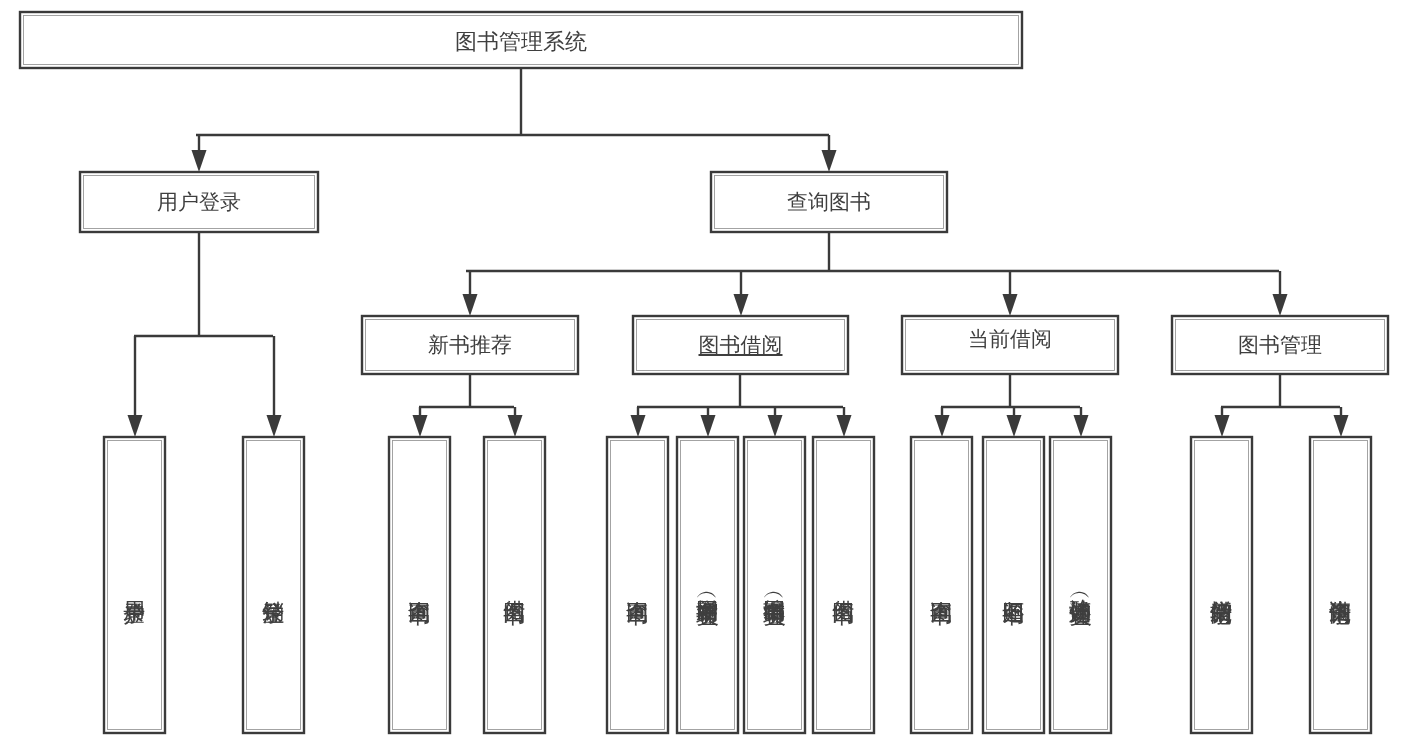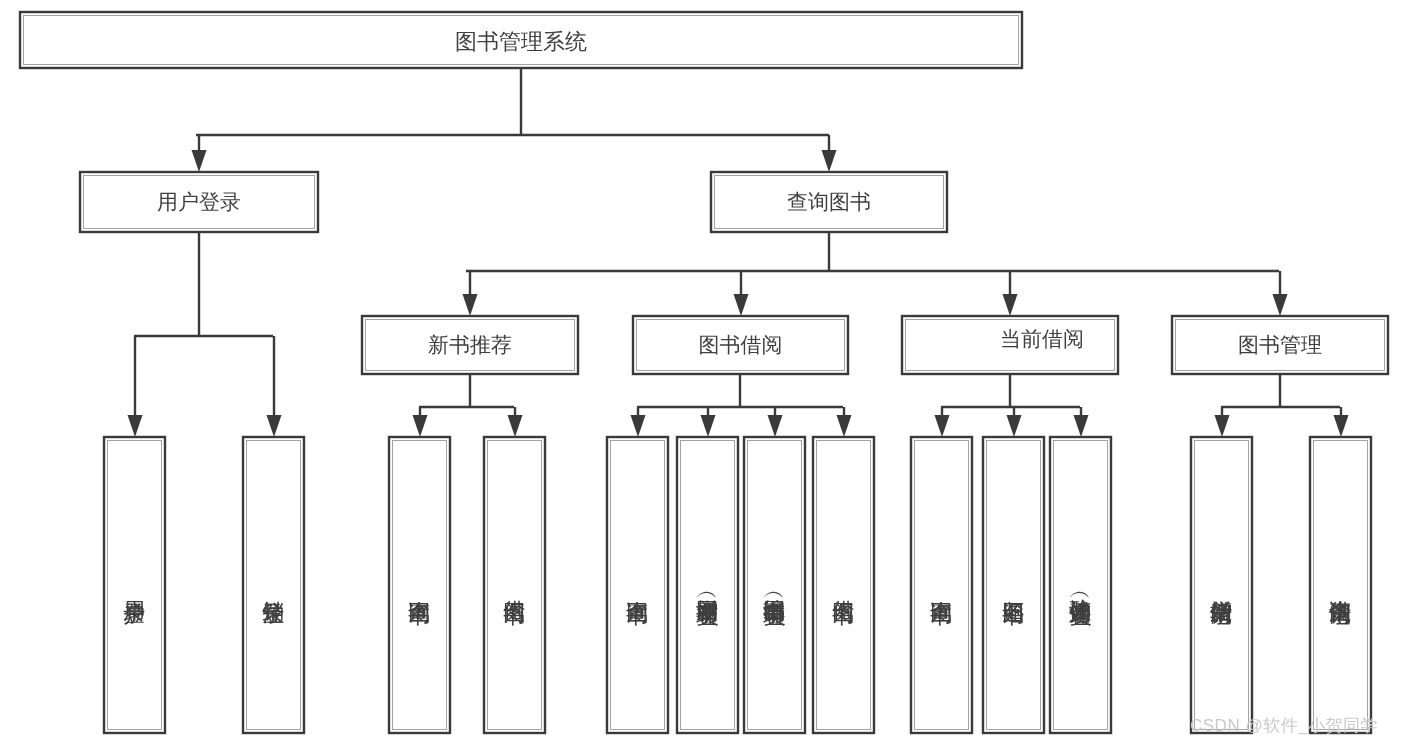--- a/index.html
+++ b/index.html
@@ -212,32 +212,31 @@
           <rect x="1313.5" y="440.5" width="54" height="289" class="node-rect-inner"></rect>
         </g>
       </g>
   </svg>
 
   <div id="labels-layer">
       <div class="node-label" style="left: 20px; top: 12px; width: 1002px; height: 59px; font-size: 22px;">图书管理系统</div>
       <div class="node-label" style="left: 80px; top: 172px; width: 238px; height: 60px; font-size: 21px;">用户登录</div>
       <div class="node-label" style="left: 711px; top: 172px; width: 236px; height: 60px; font-size: 21px;">查询图书</div>
       <div class="node-label" style="left: 362px; top: 316px; width: 216px; height: 58px; font-size: 21px;">新书推荐</div>
-      <div class="node-label" style="left: 633px; top: 316px; width: 215px; height: 58px; font-size: 21px;">图书借阅</div>
-      <div class="node-label" style="left: 902px; top: 316px; width: 216px; height: 46px; font-size: 21px; margin-left: 32px;">当前借阅</div>
+      <div class="node-label" style="left: 633px; top: 316px; width: 215px; height: 58px; font-size: 21px; text-decoration: underline;">图书借阅</div>
+      <div class="node-label" style="left: 902px; top: 316px; width: 216px; height: 46px; font-size: 21px;">当前借阅</div>
       <div class="node-label" style="left: 1172px; top: 316px; width: 216px; height: 58px; font-size: 21px;">图书管理</div>
       <div class="node-label vertical" style="left: 104px; top: 437px; width: 61px; height: 296px; font-size: 22px; padding: 6px 0px; box-sizing: border-box;">用户登录</div>
       <div class="node-label vertical" style="left: 243px; top: 437px; width: 61px; height: 296px; font-size: 22px; padding: 6px 0px; box-sizing: border-box;">注销登录</div>
       <div class="node-label vertical" style="left: 389px; top: 437px; width: 61px; height: 296px; font-size: 22px; padding: 6px 0px; box-sizing: border-box;">查询图书</div>
       <div class="node-label vertical" style="left: 484px; top: 437px; width: 61px; height: 296px; font-size: 22px; padding: 6px 0px; box-sizing: border-box;">借阅图书</div>
       <div class="node-label vertical" style="left: 607px; top: 437px; width: 61px; height: 296px; font-size: 22px; padding: 6px 0px; box-sizing: border-box;">查询图书</div>
       <div class="node-label vertical" style="left: 677px; top: 437px; width: 61px; height: 296px; font-size: 22px; padding: 6px 0px; box-sizing: border-box;">新增图书（管理员）</div>
       <div class="node-label vertical" style="left: 744px; top: 437px; width: 61px; height: 296px; font-size: 22px; padding: 6px 0px; box-sizing: border-box;">编辑图书（管理员）</div>
       <div class="node-label vertical" style="left: 813px; top: 437px; width: 61px; height: 296px; font-size: 22px; padding: 6px 0px; box-sizing: border-box;">借阅图书</div>
       <div class="node-label vertical" style="left: 911px; top: 437px; width: 61px; height: 296px; font-size: 22px; padding: 6px 0px; box-sizing: border-box;">查询图书</div>
       <div class="node-label vertical" style="left: 983px; top: 437px; width: 61px; height: 296px; font-size: 22px; padding: 6px 0px; box-sizing: border-box;">归还图书</div>
       <div class="node-label vertical" style="left: 1050px; top: 437px; width: 61px; height: 296px; font-size: 22px; padding: 6px 0px; box-sizing: border-box;">确认归还（管理员）</div>
       <div class="node-label vertical" style="left: 1191px; top: 437px; width: 61px; height: 296px; font-size: 22px; padding: 6px 0px; box-sizing: border-box;">新增借阅记录</div>
       <div class="node-label vertical" style="left: 1310px; top: 437px; width: 61px; height: 296px; font-size: 22px; padding: 6px 0px; box-sizing: border-box;">查询借阅记录</div>
     </div>
 
-  <div class="watermark" style="left:1190px; top:714px;">CSDN @软件_小贺同学</div>
 </div>
 
 </body></html>

